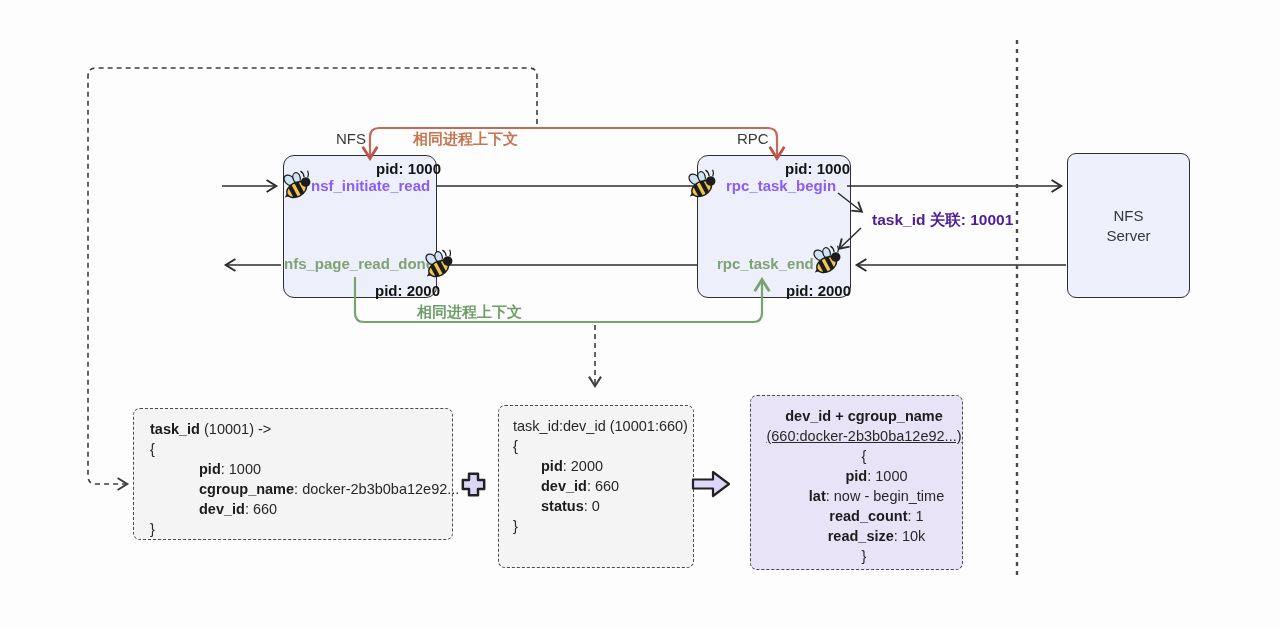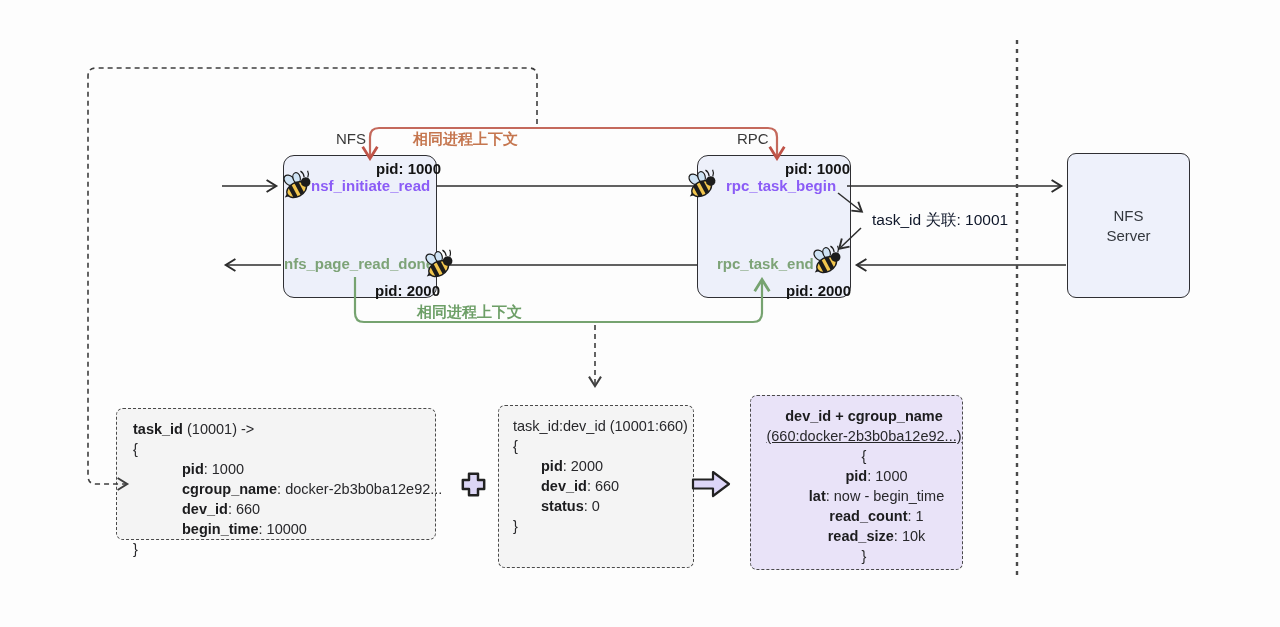--- a/index.html
+++ b/index.html
@@ -19,21 +19,21 @@
     font-size:15px;color:#33373d;line-height:20px;
   }
   .box-title{position:absolute;font-size:15px;color:#3a3a3a;z-index:2;}
   .pid{position:absolute;font-weight:bold;font-size:15px;color:#141414;z-index:3;}
   .probe{position:absolute;font-weight:bold;font-size:15px;z-index:3;white-space:nowrap;}
   .probe.orange{color:#8b5cf6;}
   .probe.green{color:#7da377;}
   .ctx-label{position:absolute;font-weight:bold;font-size:15px;z-index:3;white-space:nowrap;}
   .ctx-label.red{color:#c5764f;}
   .ctx-label.green{color:#6d9f67;}
-  .link-label{position:absolute;font-weight:normal;font-size:15.5px;color:#0f172a;z-index:3;white-space:nowrap;}
+  .link-label{position:absolute;font-weight:bold;font-size:15.5px;color:#4c1d95;z-index:3;white-space:nowrap;}
   
   .map-box{
     position:absolute;border:1.6px dashed #4a4a4a;border-radius:7px;box-sizing:border-box;
     background:#f4f4f4;font-size:14.5px;color:#28282b;line-height:20px;z-index:2;
     padding-top:10px;
   }
   .map-box.purple{background:#e9e3f8;}
   .map-line{padding-left:16px;white-space:nowrap;}
   .map-line.indent1{padding-left:65px;}
   .map-line.indent2{padding-left:42px;}
@@ -176,29 +176,28 @@
       <g clip-path="url(#bc4)">
         <rect x="8.5" y="10" width="4.2" height="18" fill="#1c1c1c"></rect>
         <rect x="16" y="10" width="4.2" height="18" fill="#1c1c1c"></rect>
       </g>
       <path d="M4.6 18 L0.8 20.5 L6 21.6 Z" fill="#1c1c1c"></path>
       <circle cx="26.5" cy="16.5" r="4.8" fill="#1c1c1c"></circle>
       <path d="M27.5 11.5 Q29 7.5 27 4.5 M30.5 13.5 Q33.5 11 33.5 7.5" fill="none" stroke="#1c1c1c" stroke-width="1.2"></path>
     </g>
   </svg>
 
-  <div class="map-box" style="left:116px;top:408px;width:320px;height:132px;">
+  <div class="map-box" style="left:133px;top:408px;width:320px;height:132px;">
     <div class="map-line">
       <b>task_id</b><span> (10001) -&gt;</span>
     </div>
     <div class="map-line">{</div>
     <div class="map-line indent1"><b>pid</b><span>: 1000</span></div>
     <div class="map-line indent1"><b>cgroup_name</b><span>: docker-2b3b0ba12e92...</span></div>
     <div class="map-line indent1"><b>dev_id</b><span>: 660</span></div>
-    <div class="map-line indent1"><b>begin_time</b><span>: 10000</span></div>
     <div class="map-line">}</div>
   </div>
 
   <svg class="shape-icon" style="left:460px;top:471px;" width="27" height="27" viewBox="0 0 24 24">
     <path d="M8 2.5 H16 V8 H21.5 V16 H16 V21.5 H8 V16 H2.5 V8 H8 Z" fill="#dcd6f5" stroke="#222" stroke-width="2.2" stroke-linejoin="round"></path>
   </svg>
 
   <div class="map-box" style="left:498px;top:405px;width:196px;height:163px;">
     <div class="map-line" style="padding-left:14px;">task_id:dev_id (10001:660)</div>
     <div class="map-line" style="padding-left:14px;">{</div>

